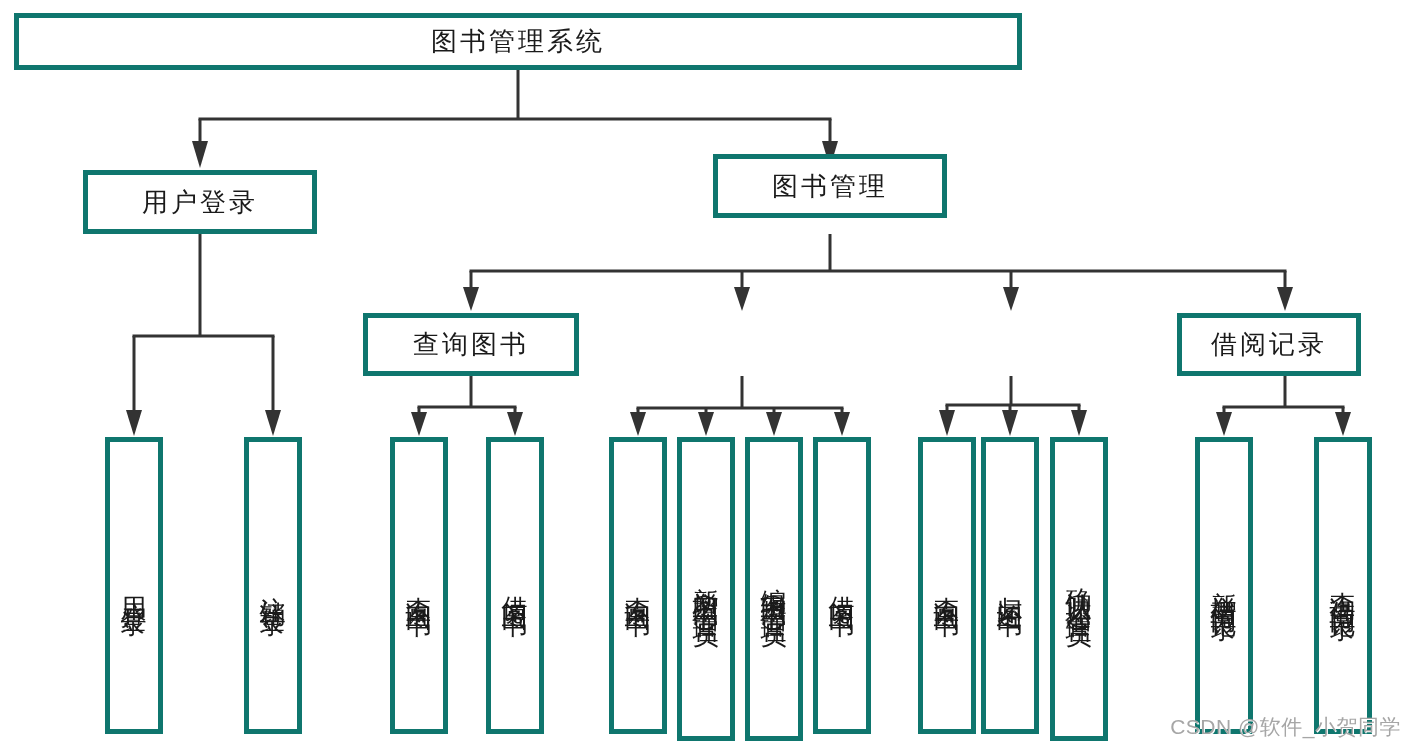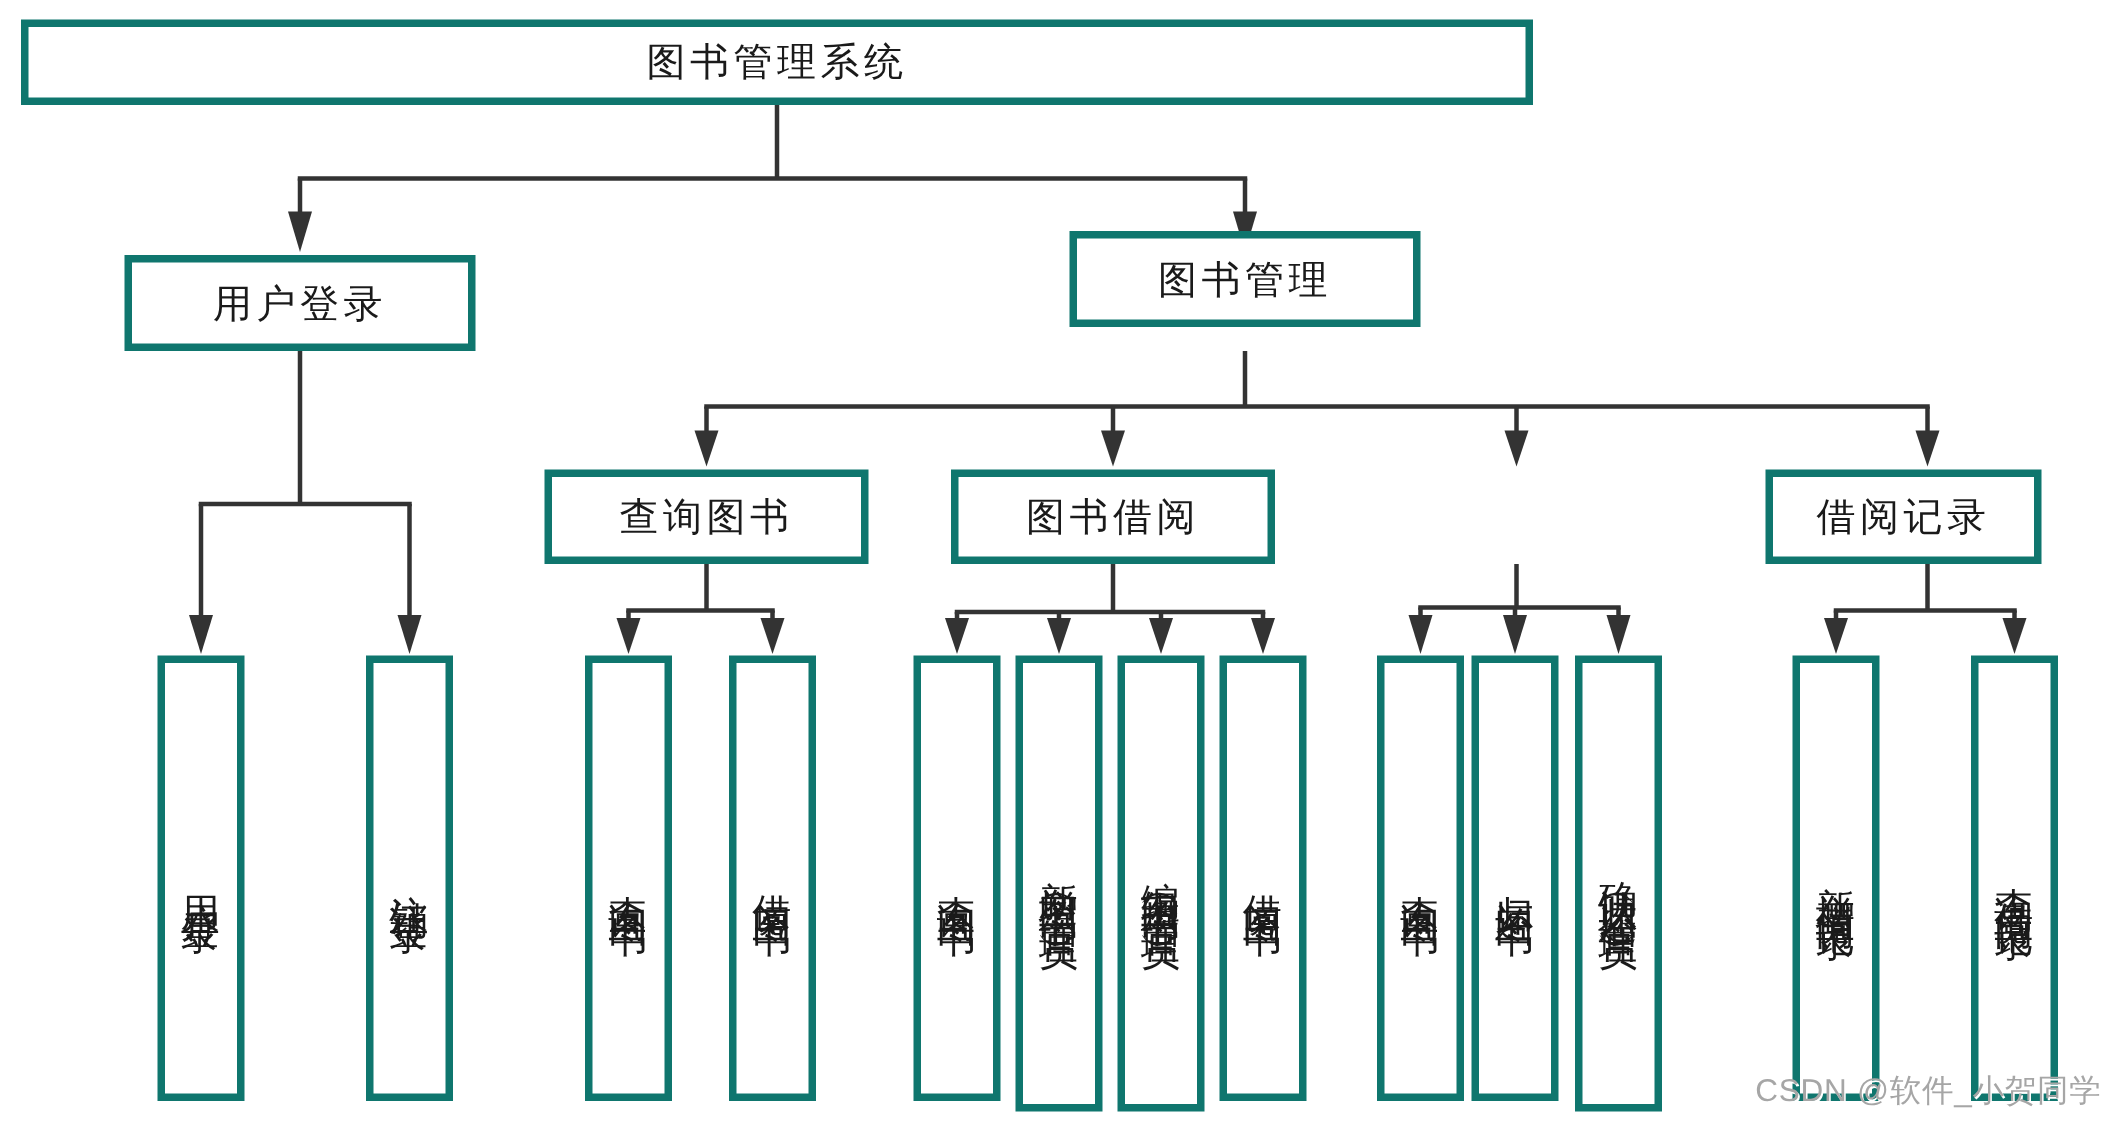--- a/index.html
+++ b/index.html
@@ -139,21 +139,20 @@
       </g>
     </g>
   </svg>
 
   <div class="box h" style="left:14px;top:13px;width:1008px;height:57px">图书管理系统</div>
 
   <div class="box h" style="left:83px;top:170px;width:234px;height:64px">用户登录</div>
   <div class="box h" style="left:713px;top:154px;width:234px;height:64px">图书管理</div>
 
   <div class="box h" style="left:363px;top:313px;width:216px;height:63px">查询图书</div>
-  <div class="box h" style="left:634px;top:313px;width:216px;height:63px">图书借阅</div>
   <div class="box h" style="left:1177px;top:313px;width:184px;height:63px">借阅记录</div>
 
   <div class="box v" style="left:105px;top:437px;width:58px;height:297px">用户登录</div>
   <div class="box v" style="left:244px;top:437px;width:58px;height:297px">注销登录</div>
 
   <div class="box v" style="left:390px;top:437px;width:58px;height:297px">查询图书</div>
   <div class="box v" style="left:486px;top:437px;width:58px;height:297px">借阅图书</div>
 
   <div class="box v" style="left:609px;top:437px;width:58px;height:297px">查询图书</div>
   <div class="box v" style="left:677px;top:437px;width:58px;height:304px">新增图书（管理员）</div>

